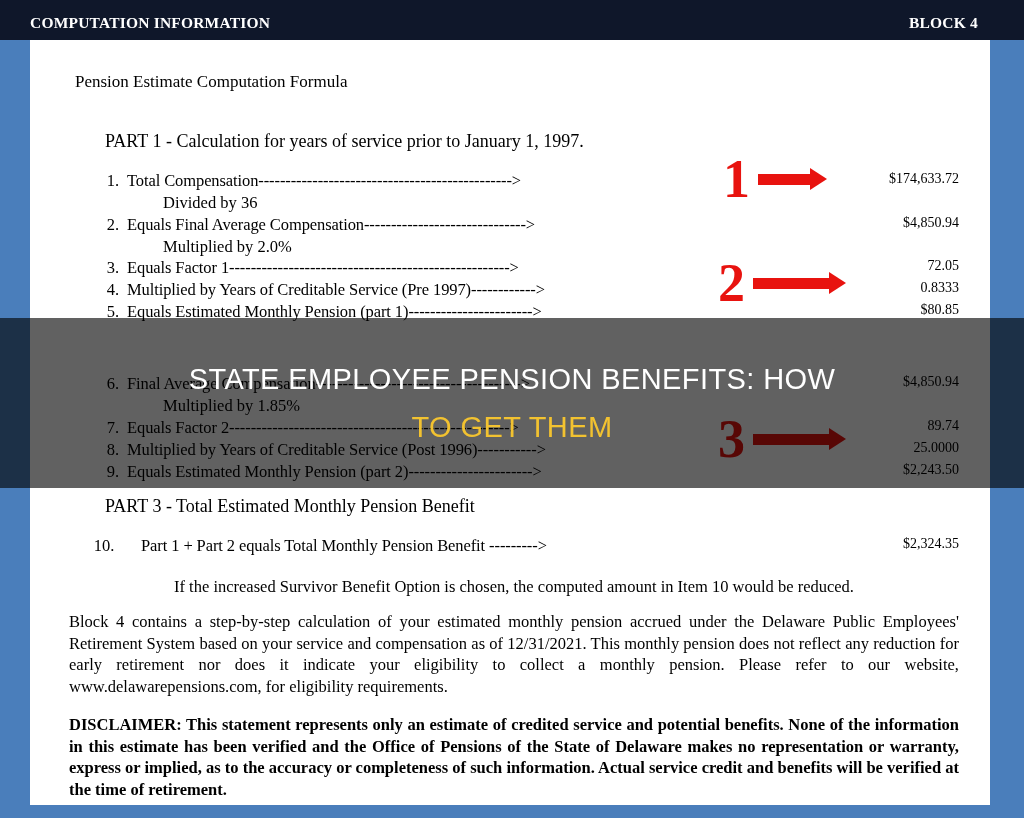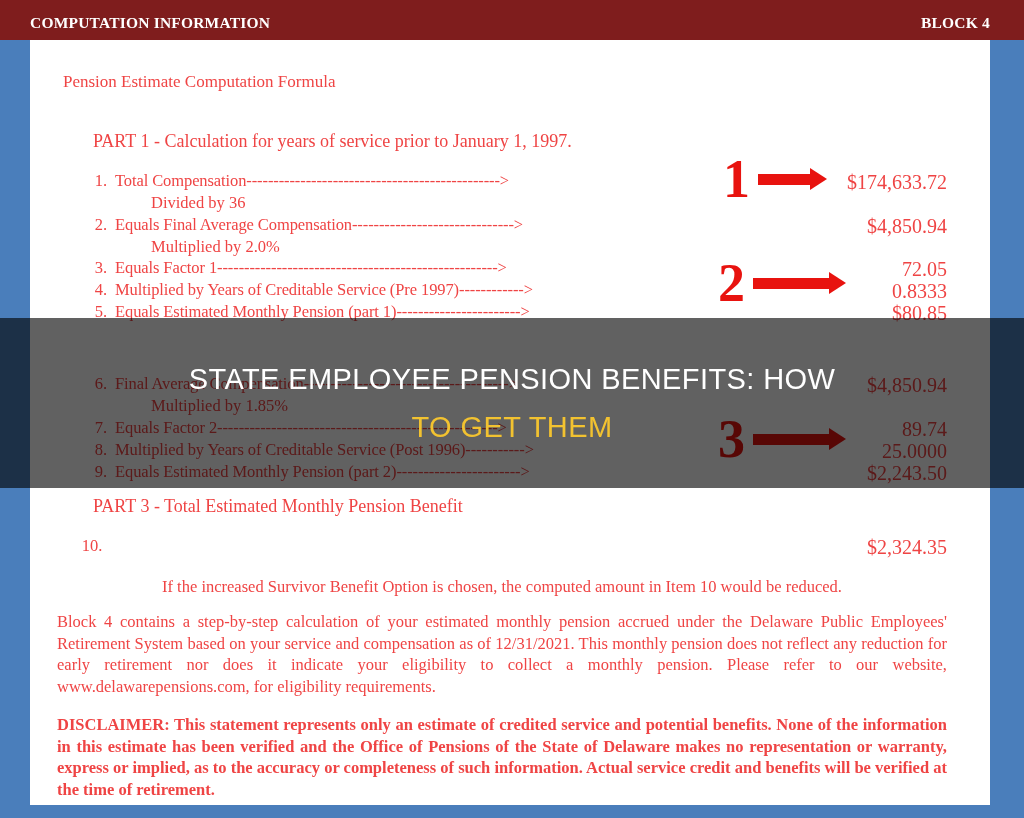--- a/index.html
+++ b/index.html
@@ -19,36 +19,36 @@
     background: #4a7ebb;   
     overflow: hidden;
   }
 
   
   #header-band {
     position: absolute;
     left: 0; top: 0;
     width: 1024px;
     height: 40px;
-    background: #7f1d1d;
+    background: #0f172a;
     z-index: 4;
   }
   #header-title {
     position: absolute;
     left: 30px; top: 14px;
     color: #ffffff;
     font-size: 15.5px;
     font-weight: bold;
     letter-spacing: 0.2px;
     white-space: nowrap;
     font-family: "Liberation Serif", "DejaVu Serif", serif;
   }
   #header-block {
     position: absolute;
-    right: 34px; top: 14px;
+    right: 46px; top: 14px;
     color: #ffffff;
     font-size: 15.5px;
     font-weight: bold;
     letter-spacing: 0.2px;
     white-space: nowrap;
     font-family: "Liberation Serif", "DejaVu Serif", serif;
   }
 
   
   #sheet {
@@ -57,25 +57,25 @@
     top: 40px;
     width: 960px;
     height: 765px;
     background: #ffffff;
     z-index: 2;
   }
 
   
   .doc-body {
     position: absolute;
-    left: 0; top: 0;
+    left: 12px; top: 0;
     width: 960px;
     height: 765px;
     padding: 12px;
-    color: #ef4444;
+    color: #000000;
   }
 
   .formula-title {
     position: absolute;
     left: 33px;
     top: 32px;
     font-size: 17px;
   }
 
   .part-head {
@@ -110,21 +110,21 @@
     letter-spacing: -0.1px;
   }
   .row .sub {
     position: absolute;
     left: 94px;
   }
   .row .amt {
     position: absolute;
     right: 10px;
     text-align: right;
-    font-size: 20px;
+    font-size: 14px;
   }
   .row.wide .txt { left: 62px; }
   .row.wide .num { left: 18px; text-align: center; }
 
   
   .para {
     position: absolute;
     left: 27px;
     width: 890px;
     font-size: 16.5px;
@@ -284,20 +284,21 @@
       <div class="row" style="top:422px">
         <span class="num">9.</span>
         <span class="txt">Equals Estimated Monthly Pension (part 2)-----------------------&gt;</span>
         <span class="amt">$2,243.50</span>
       </div>
 
       <div class="part-head" id="part3-head">PART 3 - Total Estimated Monthly Pension Benefit</div>
 
       <div class="row wide" style="top:496px">
         <span class="num">10.</span>
+        <span class="txt" style="left:72px">Part 1 + Part 2 equals Total Monthly Pension Benefit ---------&gt;</span>
         <span class="amt">$2,324.35</span>
       </div>
 
       <div class="para" id="para-survivor">If the increased Survivor Benefit Option is chosen, the computed amount in Item 10 would be reduced.</div>
       <div class="para" id="para-block4">Block 4 contains a step-by-step calculation of your estimated monthly pension accrued under the Delaware Public Employees' Retirement System based on your service and compensation as of 12/31/2021.  This monthly pension does not reflect any reduction for early retirement nor does it indicate your eligibility to collect a monthly pension. Please refer to our website, www.delawarepensions.com, for eligibility requirements.</div>
       <div class="para" id="para-disclaimer">DISCLAIMER: This statement represents only an estimate of credited service and potential benefits. None of the information in this estimate has been verified and the Office of Pensions of the State of Delaware makes no representation or warranty, express or implied, as to the accuracy or completeness of such information.  Actual service credit and benefits will be verified at the time of retirement.</div>
 
     </div>
   </div>
 

